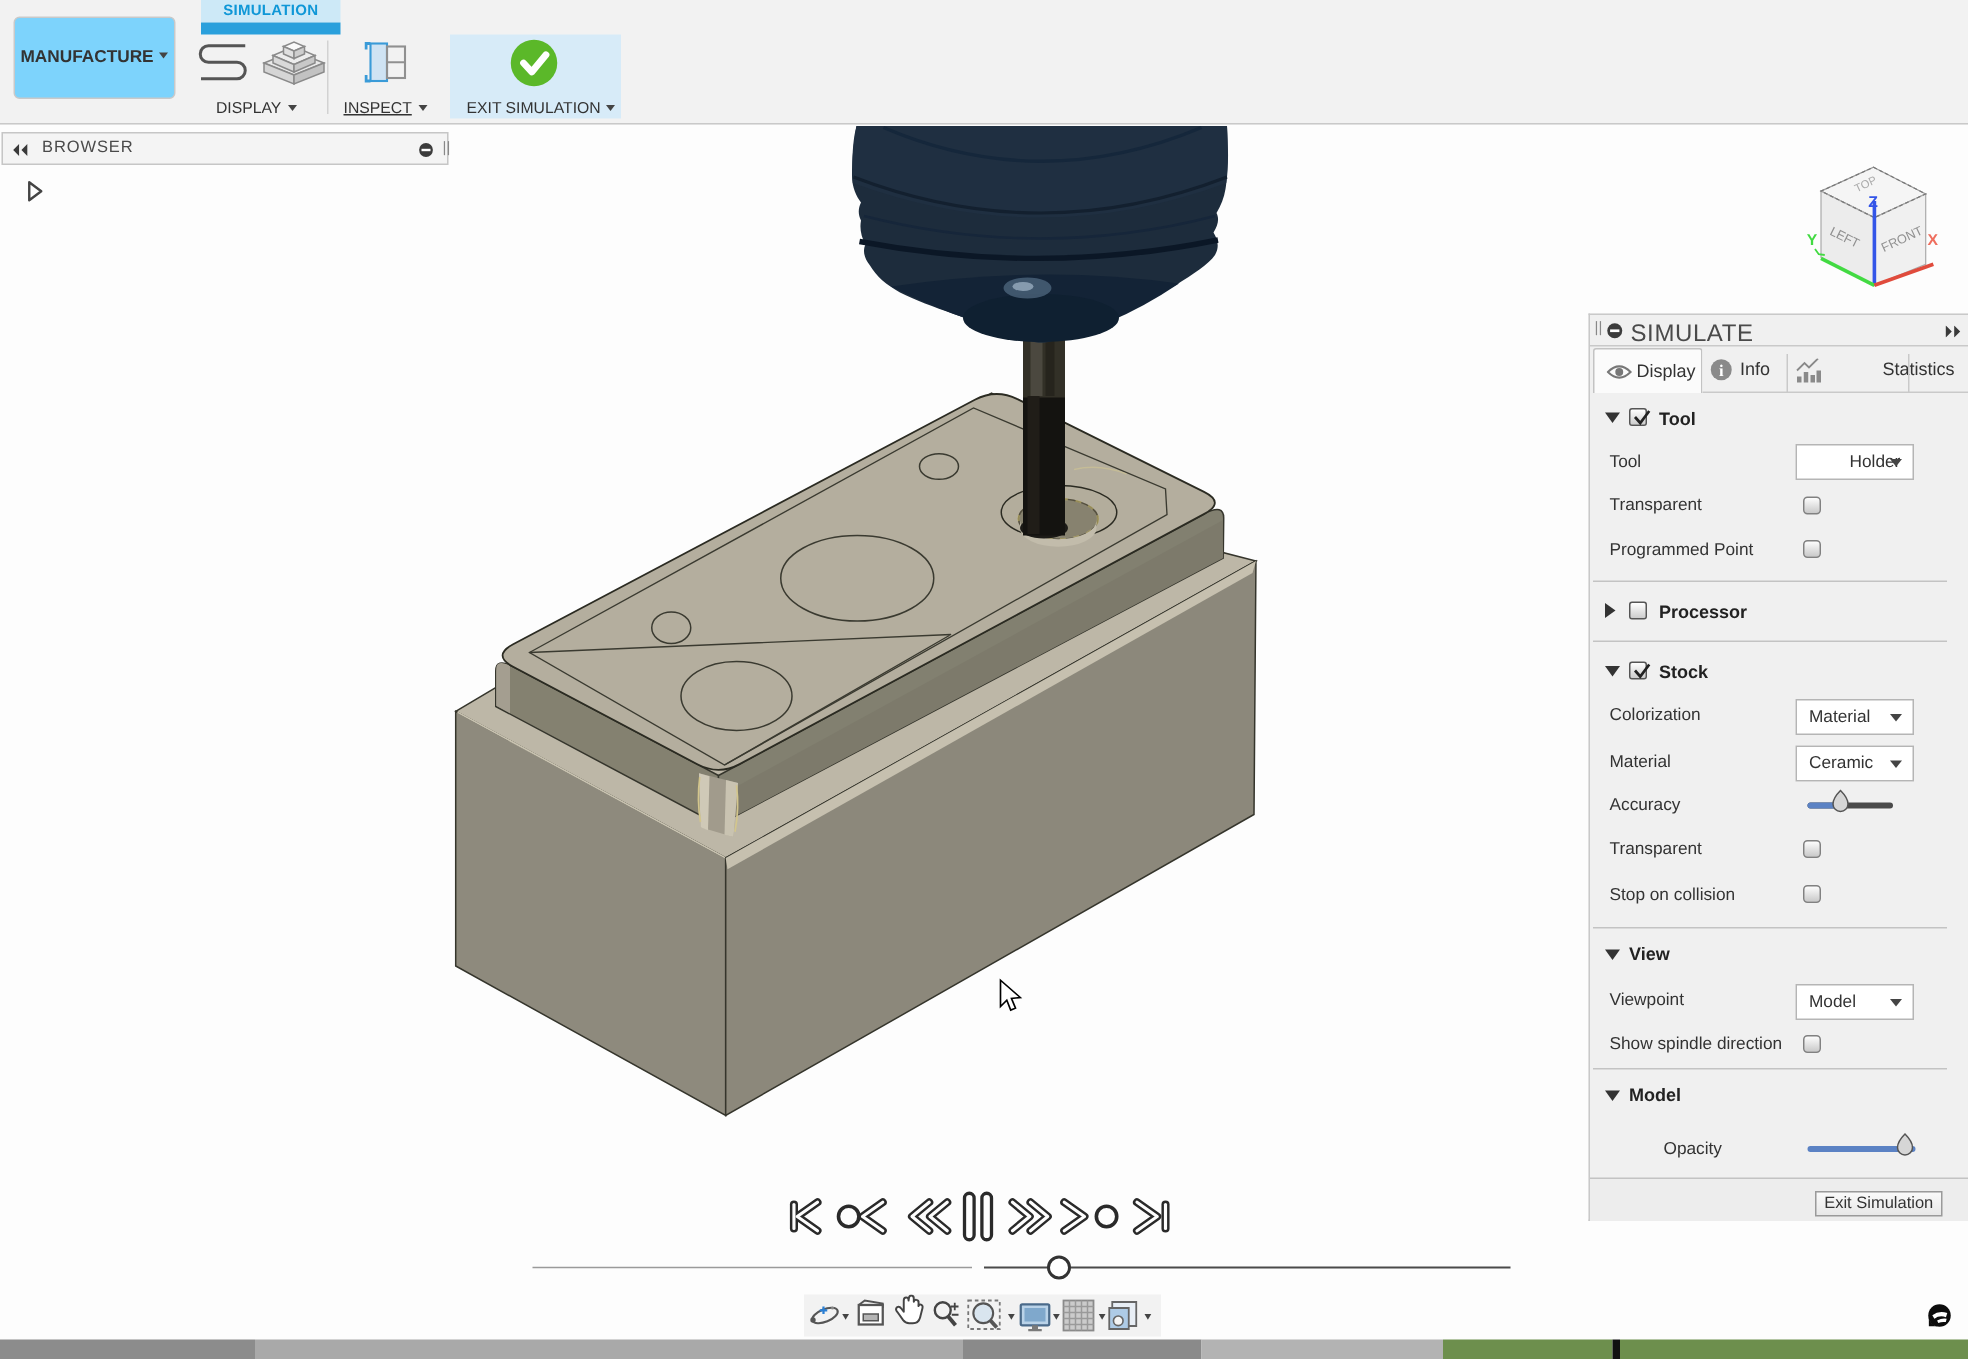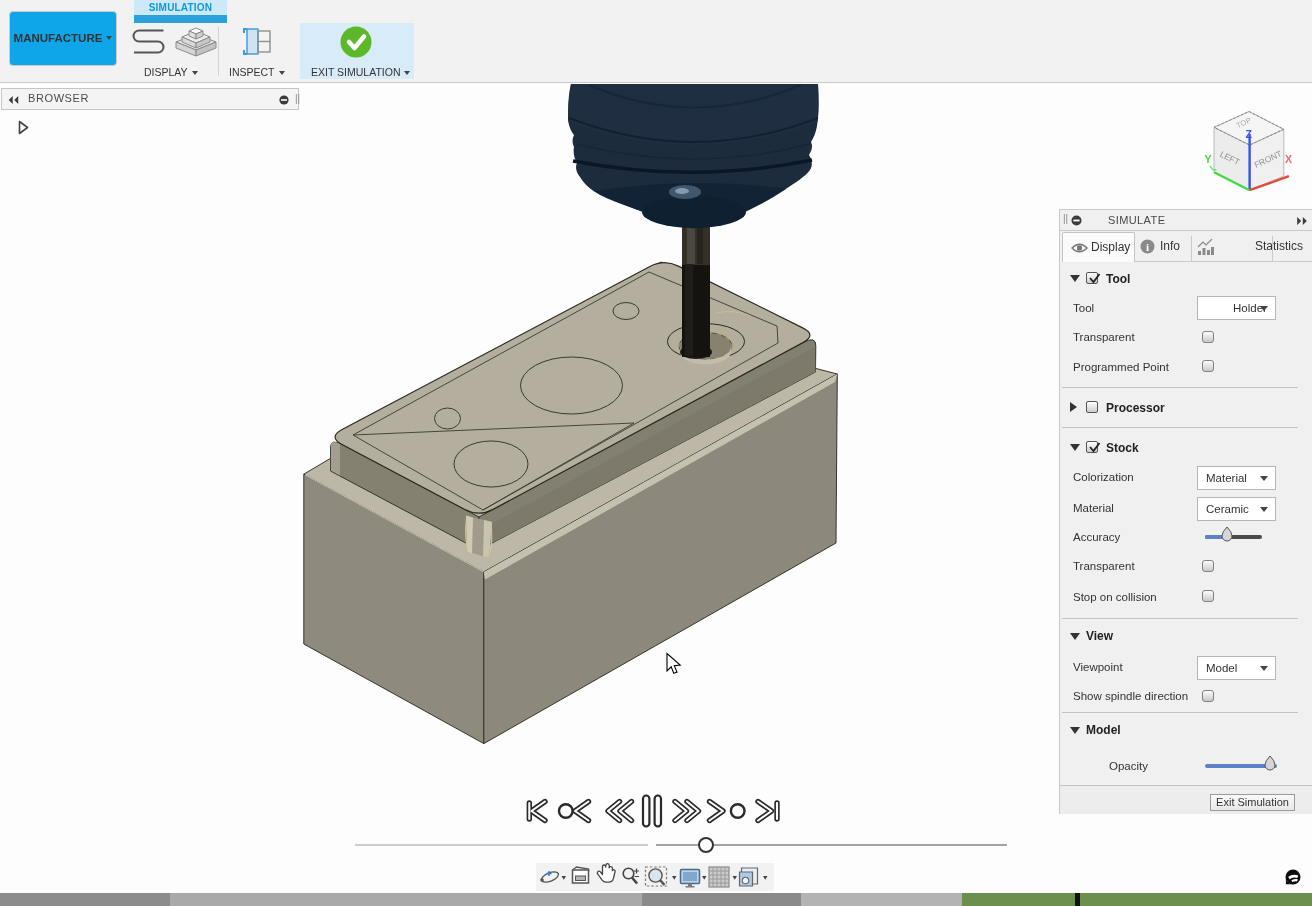--- a/index.html
+++ b/index.html
@@ -2,38 +2,38 @@
 <html><head>
 <meta charset="utf-8">
 <style>
 * { margin:0; padding:0; box-sizing:border-box; }
 html,body { width:1312px; height:906px; overflow:hidden; background:#fdfdfd; font-family:"Liberation Sans", sans-serif; }
 .abs { position:absolute; }
 #stage { position:relative; width:1312px; height:906px; }
 
 
 #toolbar { position:absolute; left:0; top:0; width:1312px; height:83px; background:#f2f2f2; border-bottom:1px solid #c9c9c9; }
-#mfg { position:absolute; left:9px; top:11px; width:108px; height:55px; background:#0ea5e9; border:1px solid #c9c9c9; border-radius:4px; color:#333; font-size:11.5px; font-weight:bold; text-align:center; line-height:53px; }
+#mfg { position:absolute; left:9px; top:11px; width:108px; height:55px; background:#7dd3fc; border:1px solid #c9c9c9; border-radius:4px; color:#333; font-size:11.5px; font-weight:bold; text-align:center; line-height:53px; }
 #simtab { position:absolute; left:134px; top:0; width:93px; height:15px; background:#cde9f7; color:#0f97d7; font-size:10px; font-weight:bold; text-align:center; line-height:15px; letter-spacing:0.2px; }
 #simbar { position:absolute; left:134px; top:15px; width:93px; height:8px; background:#2aa0dc; }
 .tbtext { position:absolute; top:66px; font-size:10.5px; color:#333; white-space:nowrap; }
 .caret { display:inline-block; width:0; height:0; border-left:3.5px solid transparent; border-right:3.5px solid transparent; border-top:4.5px solid #444; vertical-align:middle; margin-left:4px; margin-bottom:1px; }
 #tsep { position:absolute; left:218px; top:27px; width:1px; height:49px; background:#d2d2d2; }
 #exitblock { position:absolute; left:300px; top:23px; width:114px; height:56px; background:#d7ebf8; }
 
 
 #bheader { position:absolute; left:1px; top:88px; width:298px; height:22px; background:#f4f4f4; border:1px solid #c6c6c6; }
 #btitle { position:absolute; left:26px; top:3px; font-size:11px; color:#4a4a4a; letter-spacing:0.6px; }
 #brow { position:absolute; left:35px; top:118px; width:264px; height:20px; background:#f0f0f0; }
 #brtext { position:absolute; left:59px; top:3px; font-size:11px; color:#333; }
 
 
 #rpanel { position:absolute; left:1059px; top:209px; width:253px; height:605px; background:#f0f0f0; border:1px solid #c9c9c9; border-right:none; }
 #rphead { position:absolute; left:0; top:0; width:100%; height:21px; border-bottom:1px solid #c9c9c9; }
-#rptitle { position:absolute; left:27px; top:4px; font-size:11px; color:#4a4a4a; letter-spacing:0.4px;margin-left:21px; }
+#rptitle { position:absolute; left:27px; top:4px; font-size:16px; color:#4a4a4a; letter-spacing:0.4px; }
 .rtab { position:absolute; top:22px; height:30px; font-size:12px; color:#333; }
 #tabdisplay { left:2px; width:73px; background:#fbfbfb; border:1px solid #c3c3c3; border-bottom:none; border-radius:2px 2px 0 0; }
 #tabline { position:absolute; left:75px; top:51px; width:178px; height:1px; background:#c9c9c9; }
 .sechdr { position:absolute; font-size:12px; font-weight:bold; color:#222; }
 .rlabel { position:absolute; left:13px; font-size:11.5px; color:#333; white-space:nowrap; }
 .dropdown { position:absolute; left:137px; width:79px; height:24px; background:#fff; border:1px solid #b5b5b5; font-size:11.5px; color:#333; line-height:22px; padding-left:8px; }
 .ddcaret { position:absolute; right:7px; top:9px; width:0; height:0; border-left:4px solid transparent; border-right:4px solid transparent; border-top:5px solid #444; }
 .cb { position:absolute; left:142px; width:12px; height:12px; border:1px solid #818181; border-radius:3px; background:linear-gradient(#fdfdfd,#c9c9c9); }
 .cbbig { position:absolute; left:26px; width:12px; height:12px; border:1.5px solid #555; border-radius:2px; background:linear-gradient(#fff,#ccc); }
 .secarrow { position:absolute; left:10px; width:0; height:0; }
@@ -225,21 +225,21 @@
     </g>
     <path d="M227,13 l4.5,0 l-2.25,3.8 z" fill="#444"></path>
   </svg>
 
   <div id="toolbar">
     <div id="mfg">MANUFACTURE<span class="caret"></span></div>
     <div id="simtab">SIMULATION</div>
     <div id="simbar"></div>
     <div class="tbtext" style="left:144px;">DISPLAY<span class="caret"></span></div>
     <div id="tsep"></div>
-    <div class="tbtext" style="left:229px;">INSPECT<span class="caret"></span></div>
+    <div class="tbtext" style="left:229px;text-decoration:underline;">INSPECT<span class="caret"></span></div>
     <div id="exitblock"></div>
     <div class="tbtext" style="left:311px;">EXIT SIMULATION<span class="caret"></span></div>
 
     <svg class="abs" style="left:130px;top:26px;" width="160" height="34" viewBox="0 0 160 34">
       <path d="M33.5,4.5 H9 a5.5,5.5 0 0 0 0,11 H28 a5.5,5.5 0 0 1 0,11 H4" fill="none" stroke="#555" stroke-width="2"></path>
 
       <g stroke="#8a8a8a" stroke-width="1" transform="translate(-20,-3)">
         <polygon points="66,19 86,11 106,19 86,27" fill="#e8e8e8"></polygon>
         <polygon points="66,19 86,27 86,33 66,25" fill="#d5d5d5"></polygon>
         <polygon points="106,19 86,27 86,33 106,25" fill="#c2c2c2"></polygon>

